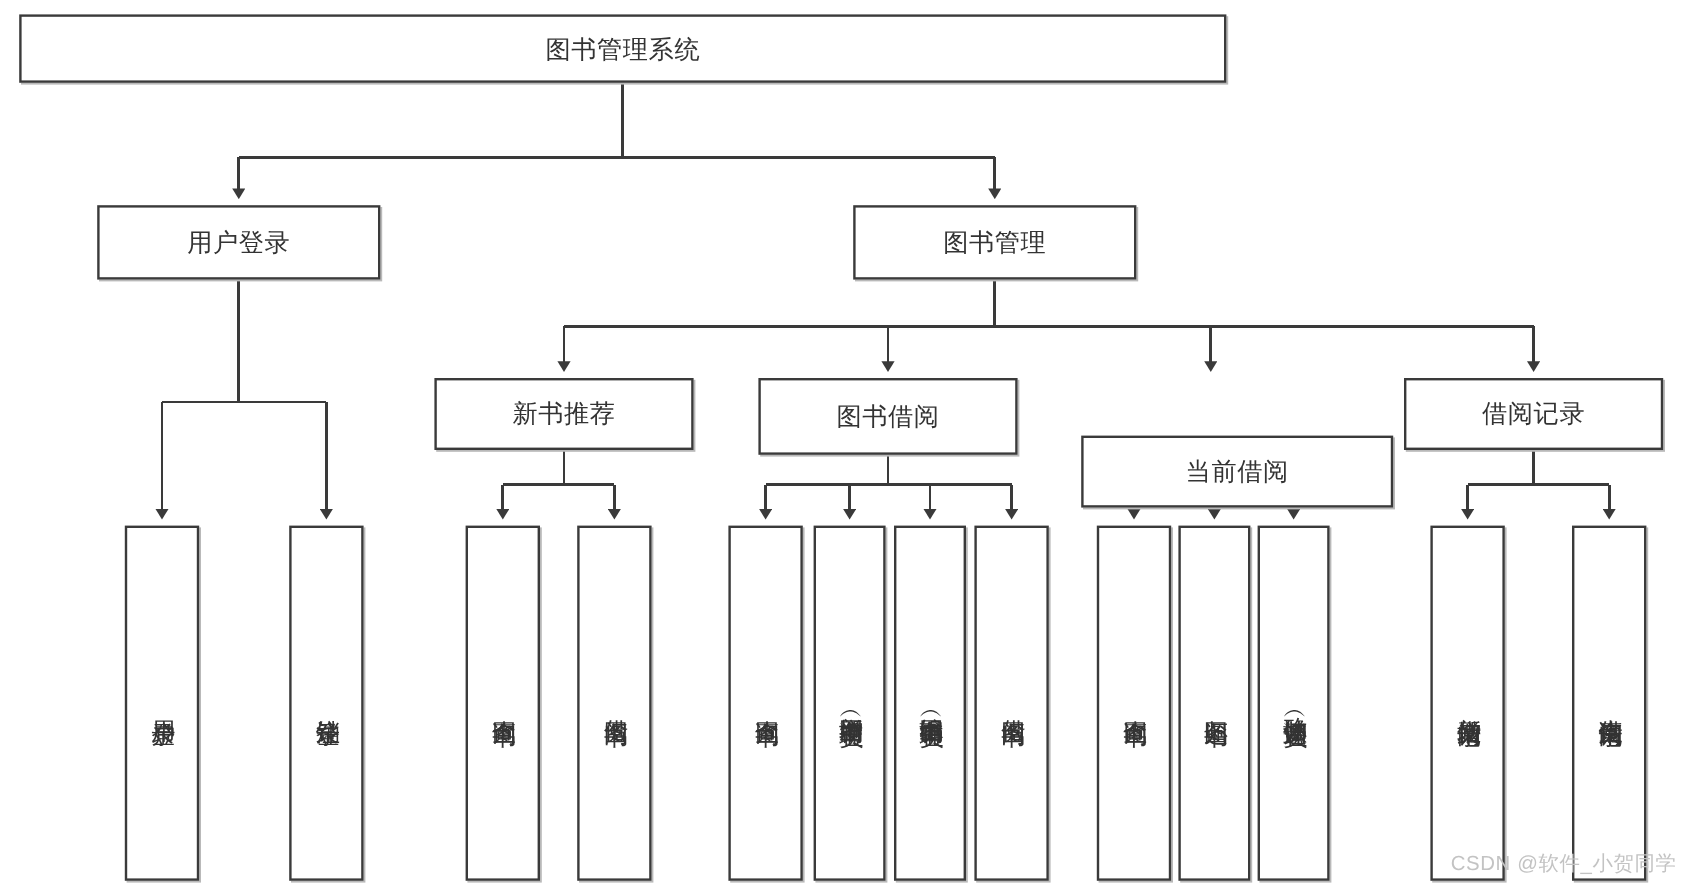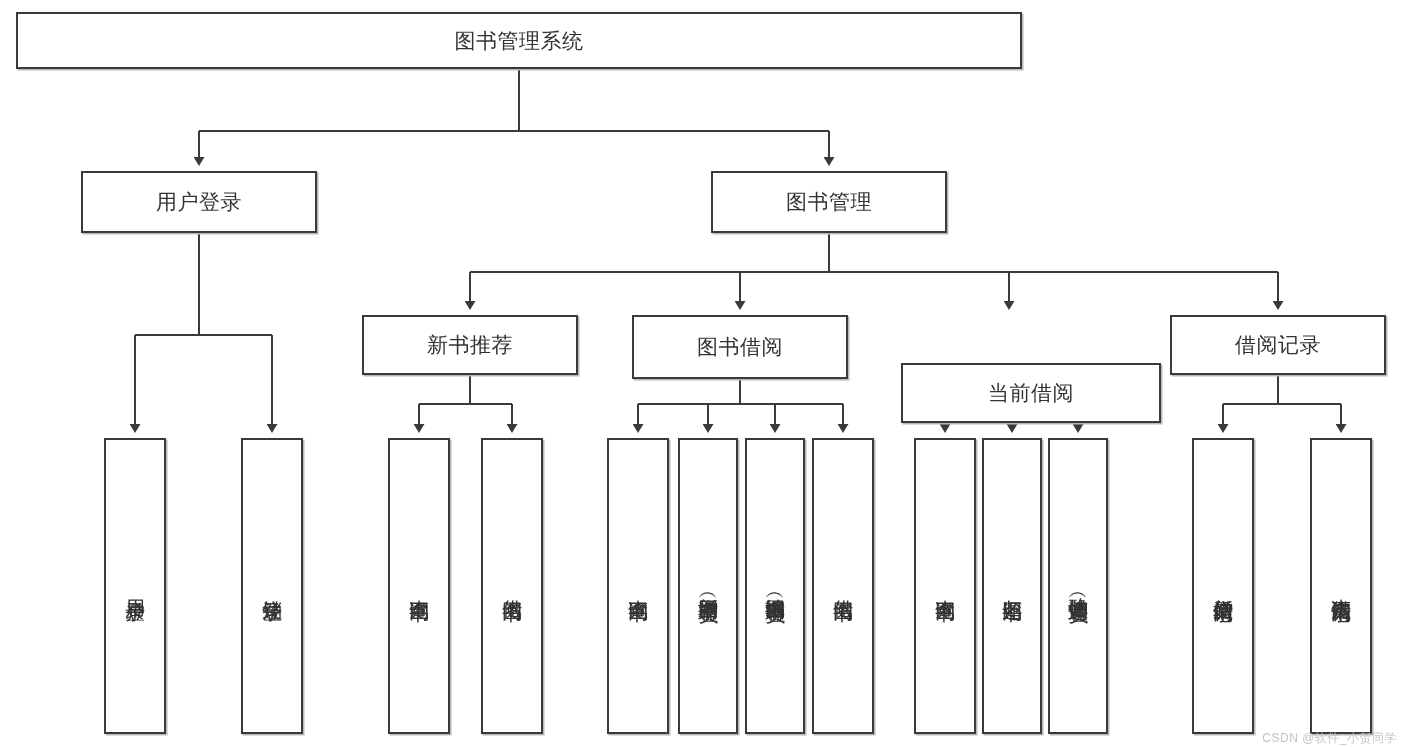--- a/index.html
+++ b/index.html
@@ -53,22 +53,22 @@
   }
   .node.vert .vlabel {
     writing-mode: vertical-rl;
     text-orientation: upright;
     display: block;
     max-height: 100%;
   }
   .watermark {
     position: absolute;
     right: 8px;
-    bottom: 0;
-    font-size: 12px;
+    bottom: 16px;
+    font-size: 17px;
     color: #c3c3c3;
     letter-spacing: 0.5px;
     white-space: nowrap;
   }
 </style>
 </head>
 <body>
 
 <div id="stage">
 

